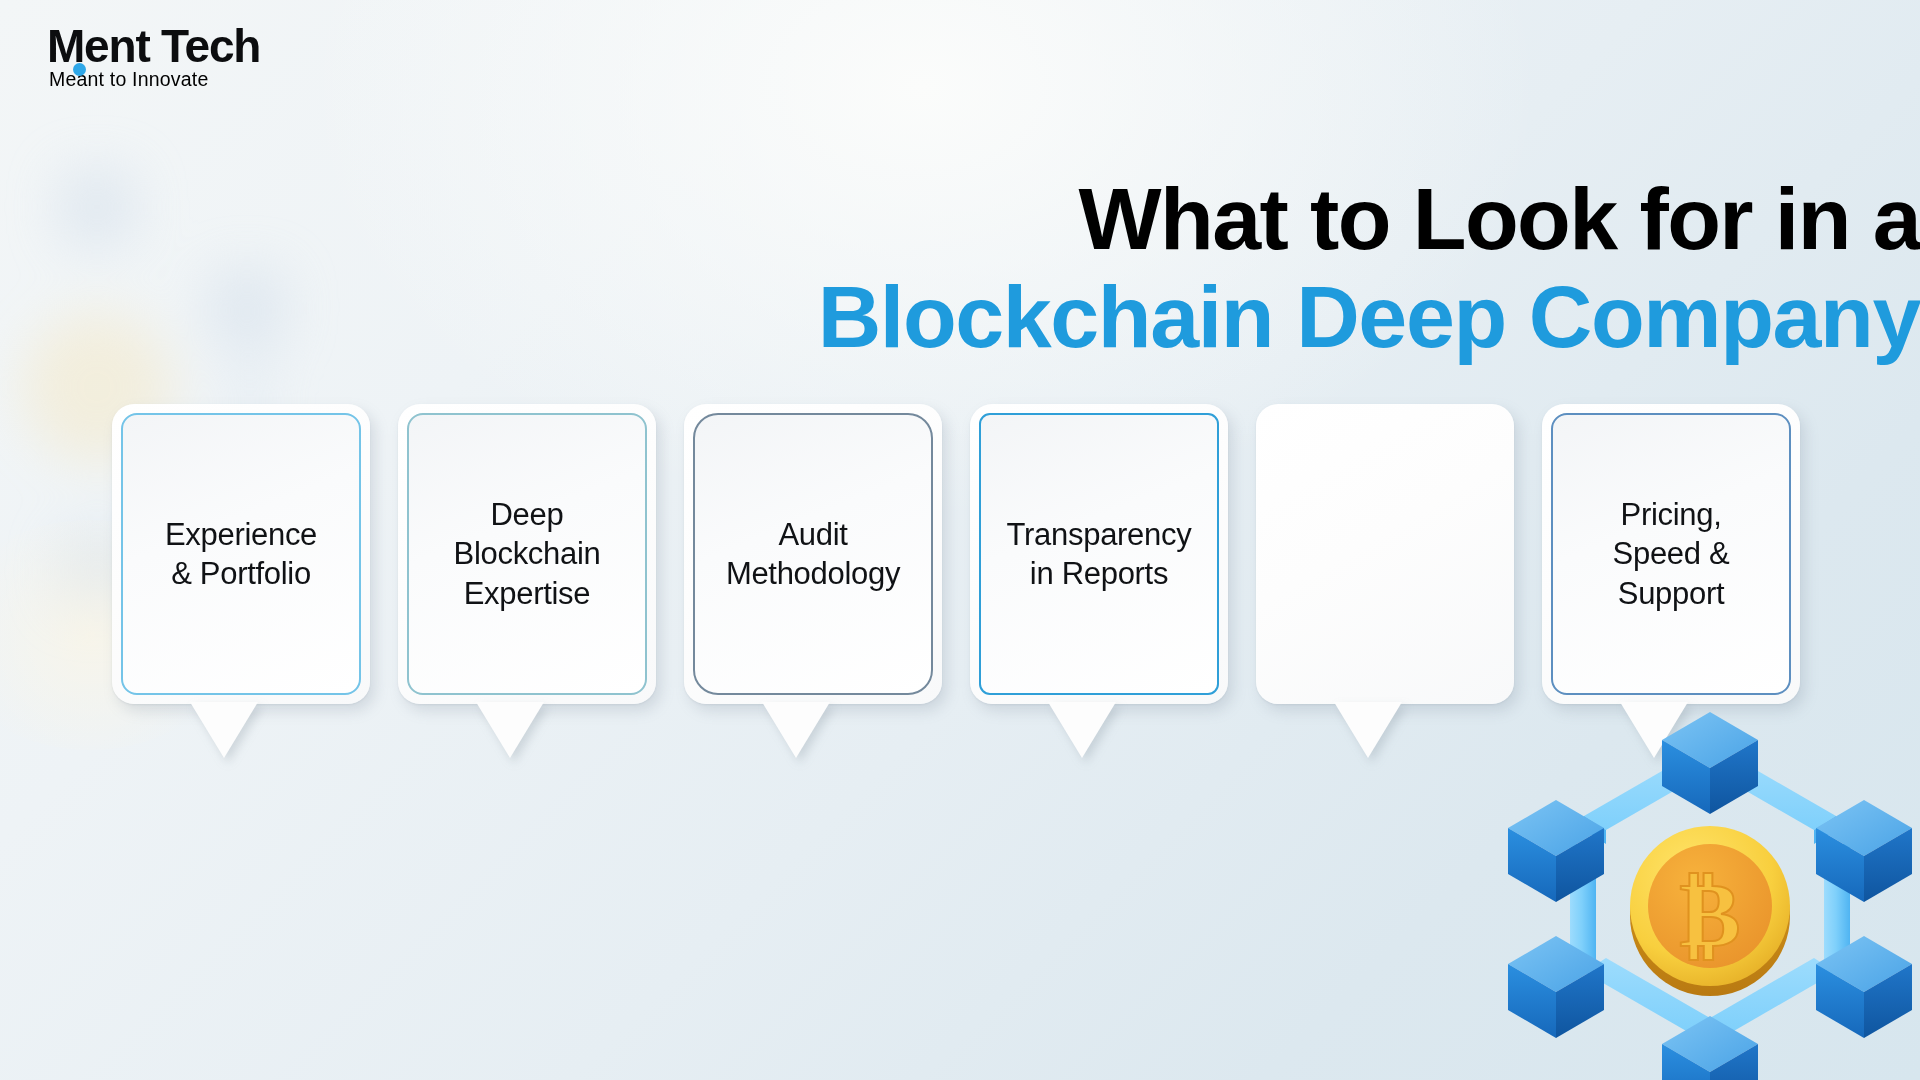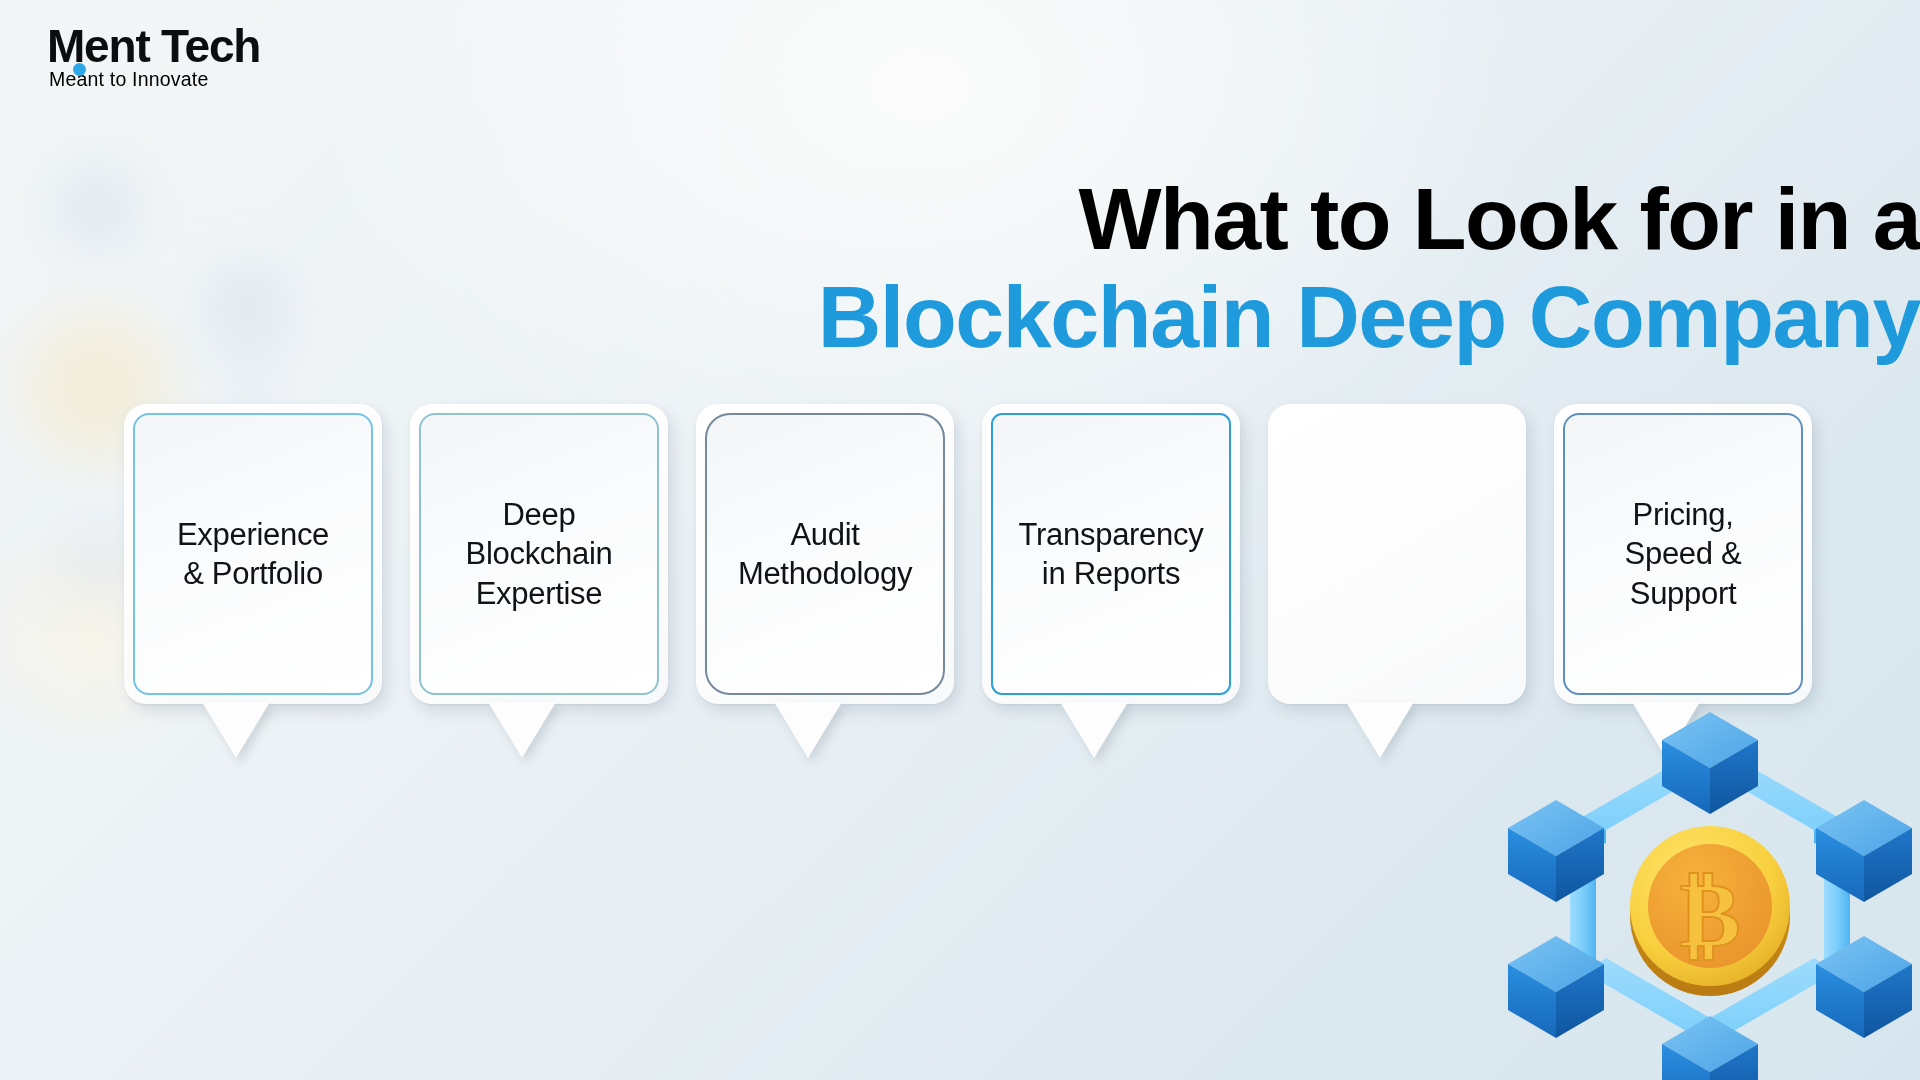--- a/index.html
+++ b/index.html
@@ -62,21 +62,21 @@
     font-size:88px; font-weight:bold; color:#000000;
     letter-spacing:-1.6px; line-height:1.06;
   }
   .headline .line2 {
     font-size:88px; font-weight:bold; color:#1f9bdd;
     letter-spacing:-1.4px; line-height:1.18;
   }
 
   
   .card-row {
-    position:absolute; left:124px; top:404px;
+    position:absolute; left:112px; top:404px;
     display:flex; gap:28px;
   }
   .bubble {
     position:relative;
     width:258px; height:300px;
     background: linear-gradient(150deg,#ffffff 0%,#fdfdfd 45%,#f8f9fa 100%);
     border-radius:22px;
     padding:9px;
     box-shadow: 5px 7px 14px rgba(120,134,148,.22), 0 1px 2px rgba(120,134,148,.14);
   }

